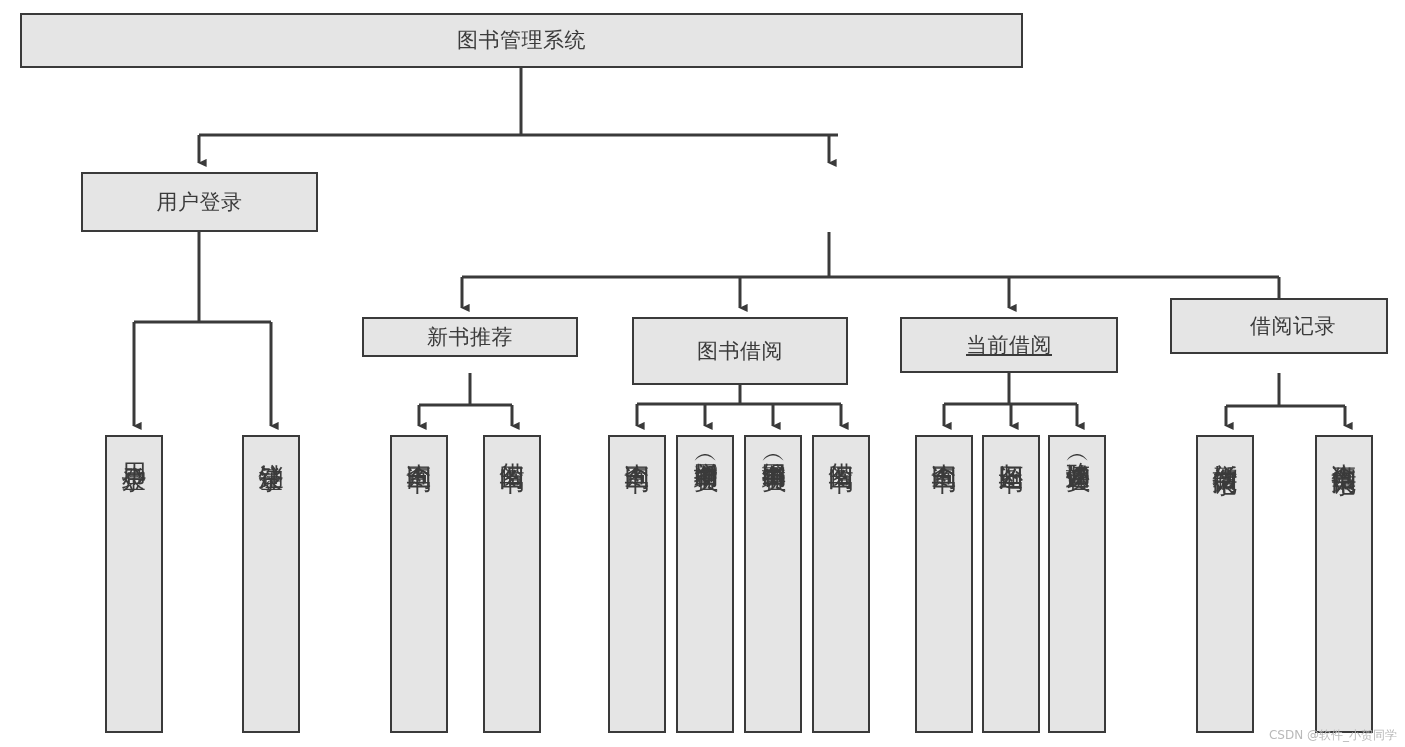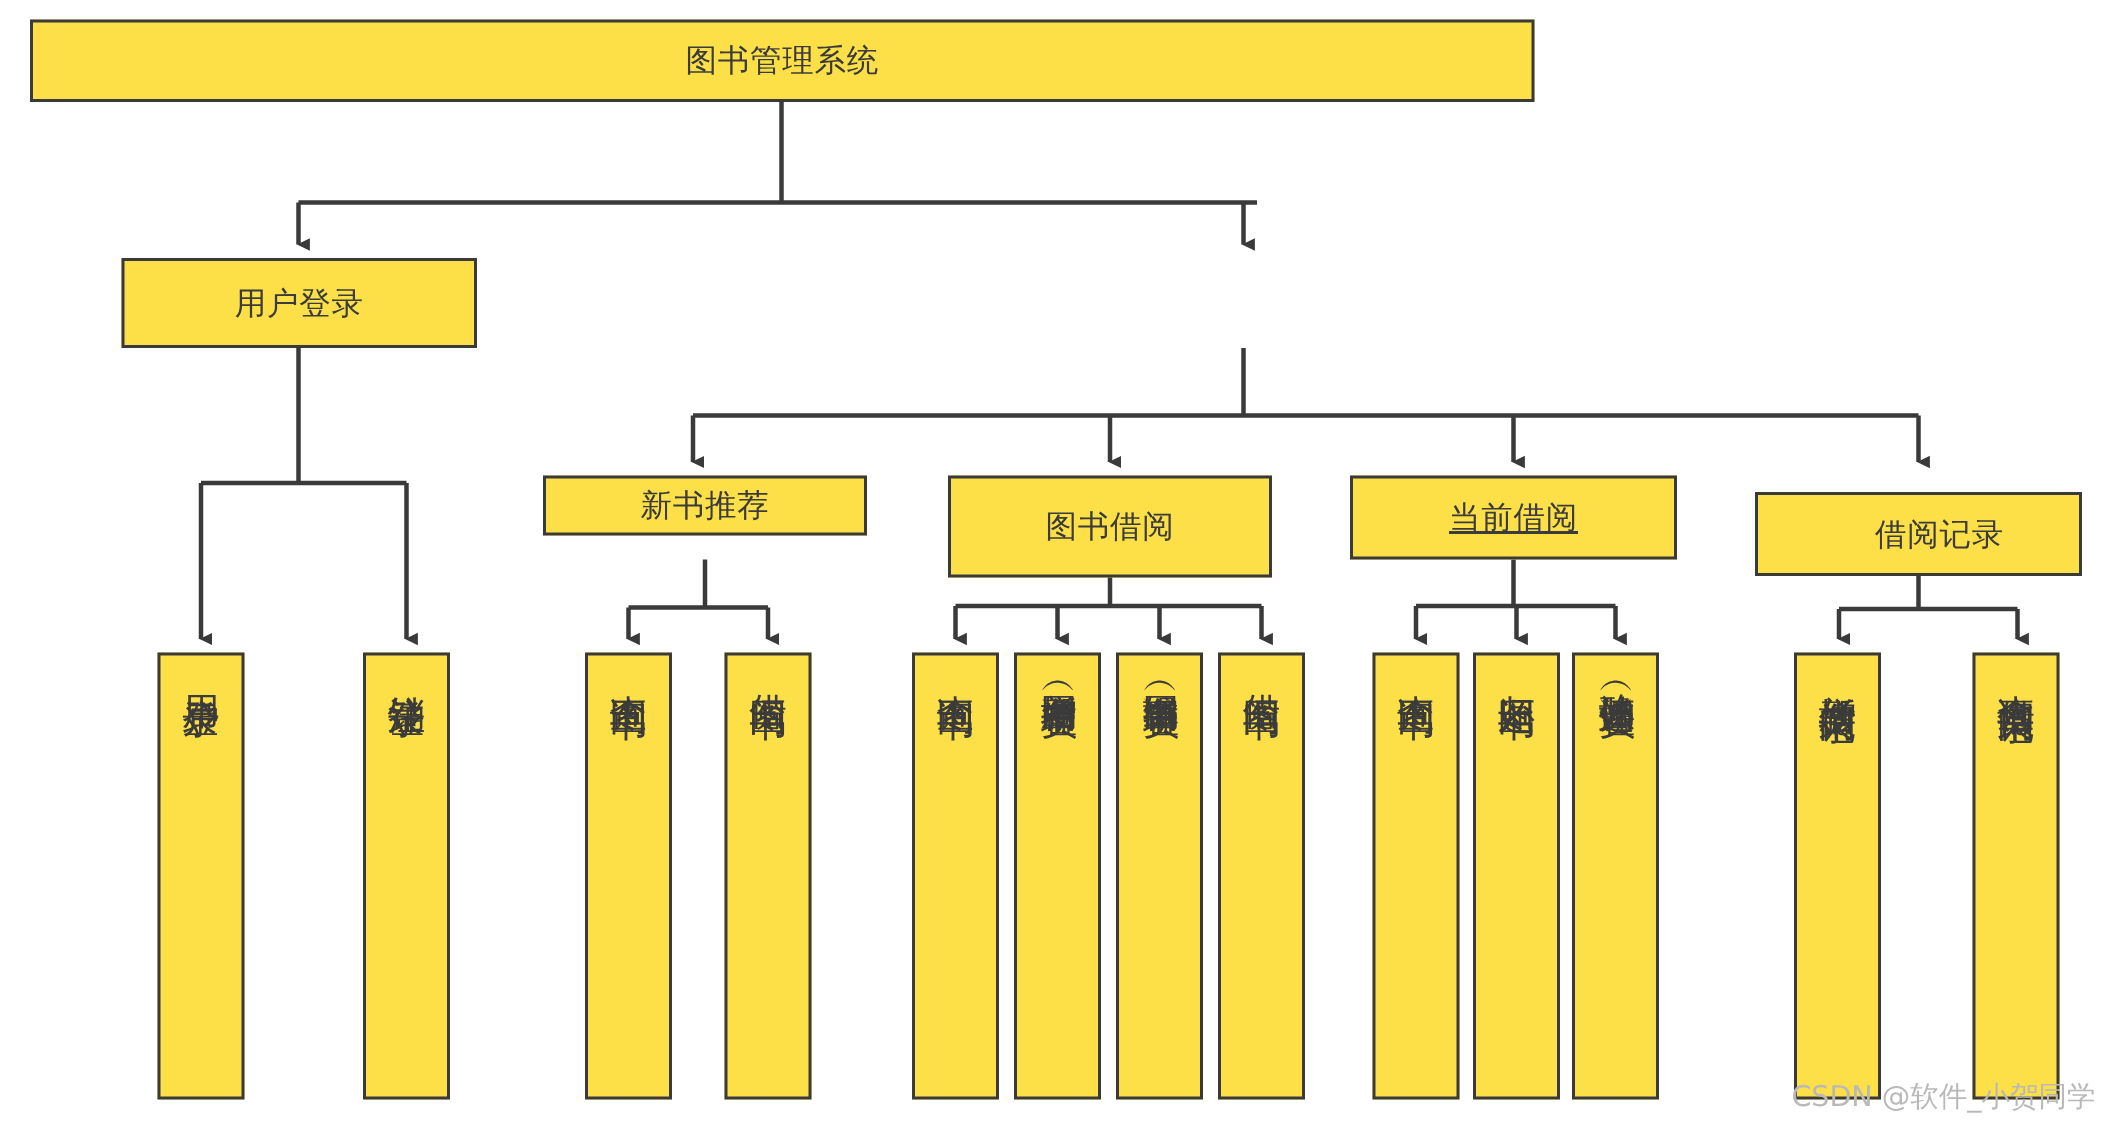--- a/index.html
+++ b/index.html
@@ -22,21 +22,21 @@
   svg.wires {
     position: absolute;
     left: 0;
     top: 0;
     width: 1405px;
     height: 747px;
   }
   .node {
     position: absolute;
     box-sizing: border-box;
-    background: #fde047;
+    background: #e5e5e5;
     border: 2.5px solid #3a3a3a;
     display: flex;
     align-items: center;
     justify-content: center;
     color: #3b3b3b;
     z-index: 3;
   }
   .node .label {
     color: #3b3b3b;
     line-height: 1.08;
@@ -59,21 +59,21 @@
     white-space: nowrap;
   }
   .node.vert.small .label {
     font-size: 24px;
     letter-spacing: 1px;
   }
   .watermark {
     position: absolute;
     right: 8px;
     bottom: 3px;
-    font-size: 19px;
+    font-size: 12px;
     color: #b9b9b9;
     z-index: 6;
     white-space: nowrap;
     font-family: "DejaVu Sans", "Liberation Sans", sans-serif;
   }
 </style>
 </head>
 <body>
 
 <div id="diagram-root">
@@ -139,21 +139,21 @@
 
   <div class="node horiz" style="left:362px; top:317px; width:216px; height:40px;">
     <span class="label">新书推荐</span>
   </div>
   <div class="node horiz" style="left:632px; top:317px; width:216px; height:68px;">
     <span class="label">图书借阅</span>
   </div>
   <div class="node horiz" style="left:900px; top:317px; width:218px; height:56px;text-decoration:underline;">
     <span class="label">当前借阅</span>
   </div>
-  <div class="node horiz" style="left:1170px; top:328px; width:218px; height:56px;padding-left:28px;">
+  <div class="node horiz" style="left:1170px; top:298px; width:218px; height:56px;padding-left:28px;">
     <span class="label">借阅记录</span>
   </div>
 
   <div class="node vert" style="left:105px; top:435px; width:58px; height:298px; justify-content:center;">
     <span class="label">用户登录</span>
   </div>
   <div class="node vert" style="left:242px; top:435px; width:58px; height:298px; justify-content:center;">
     <span class="label">注销登录</span>
   </div>
 

